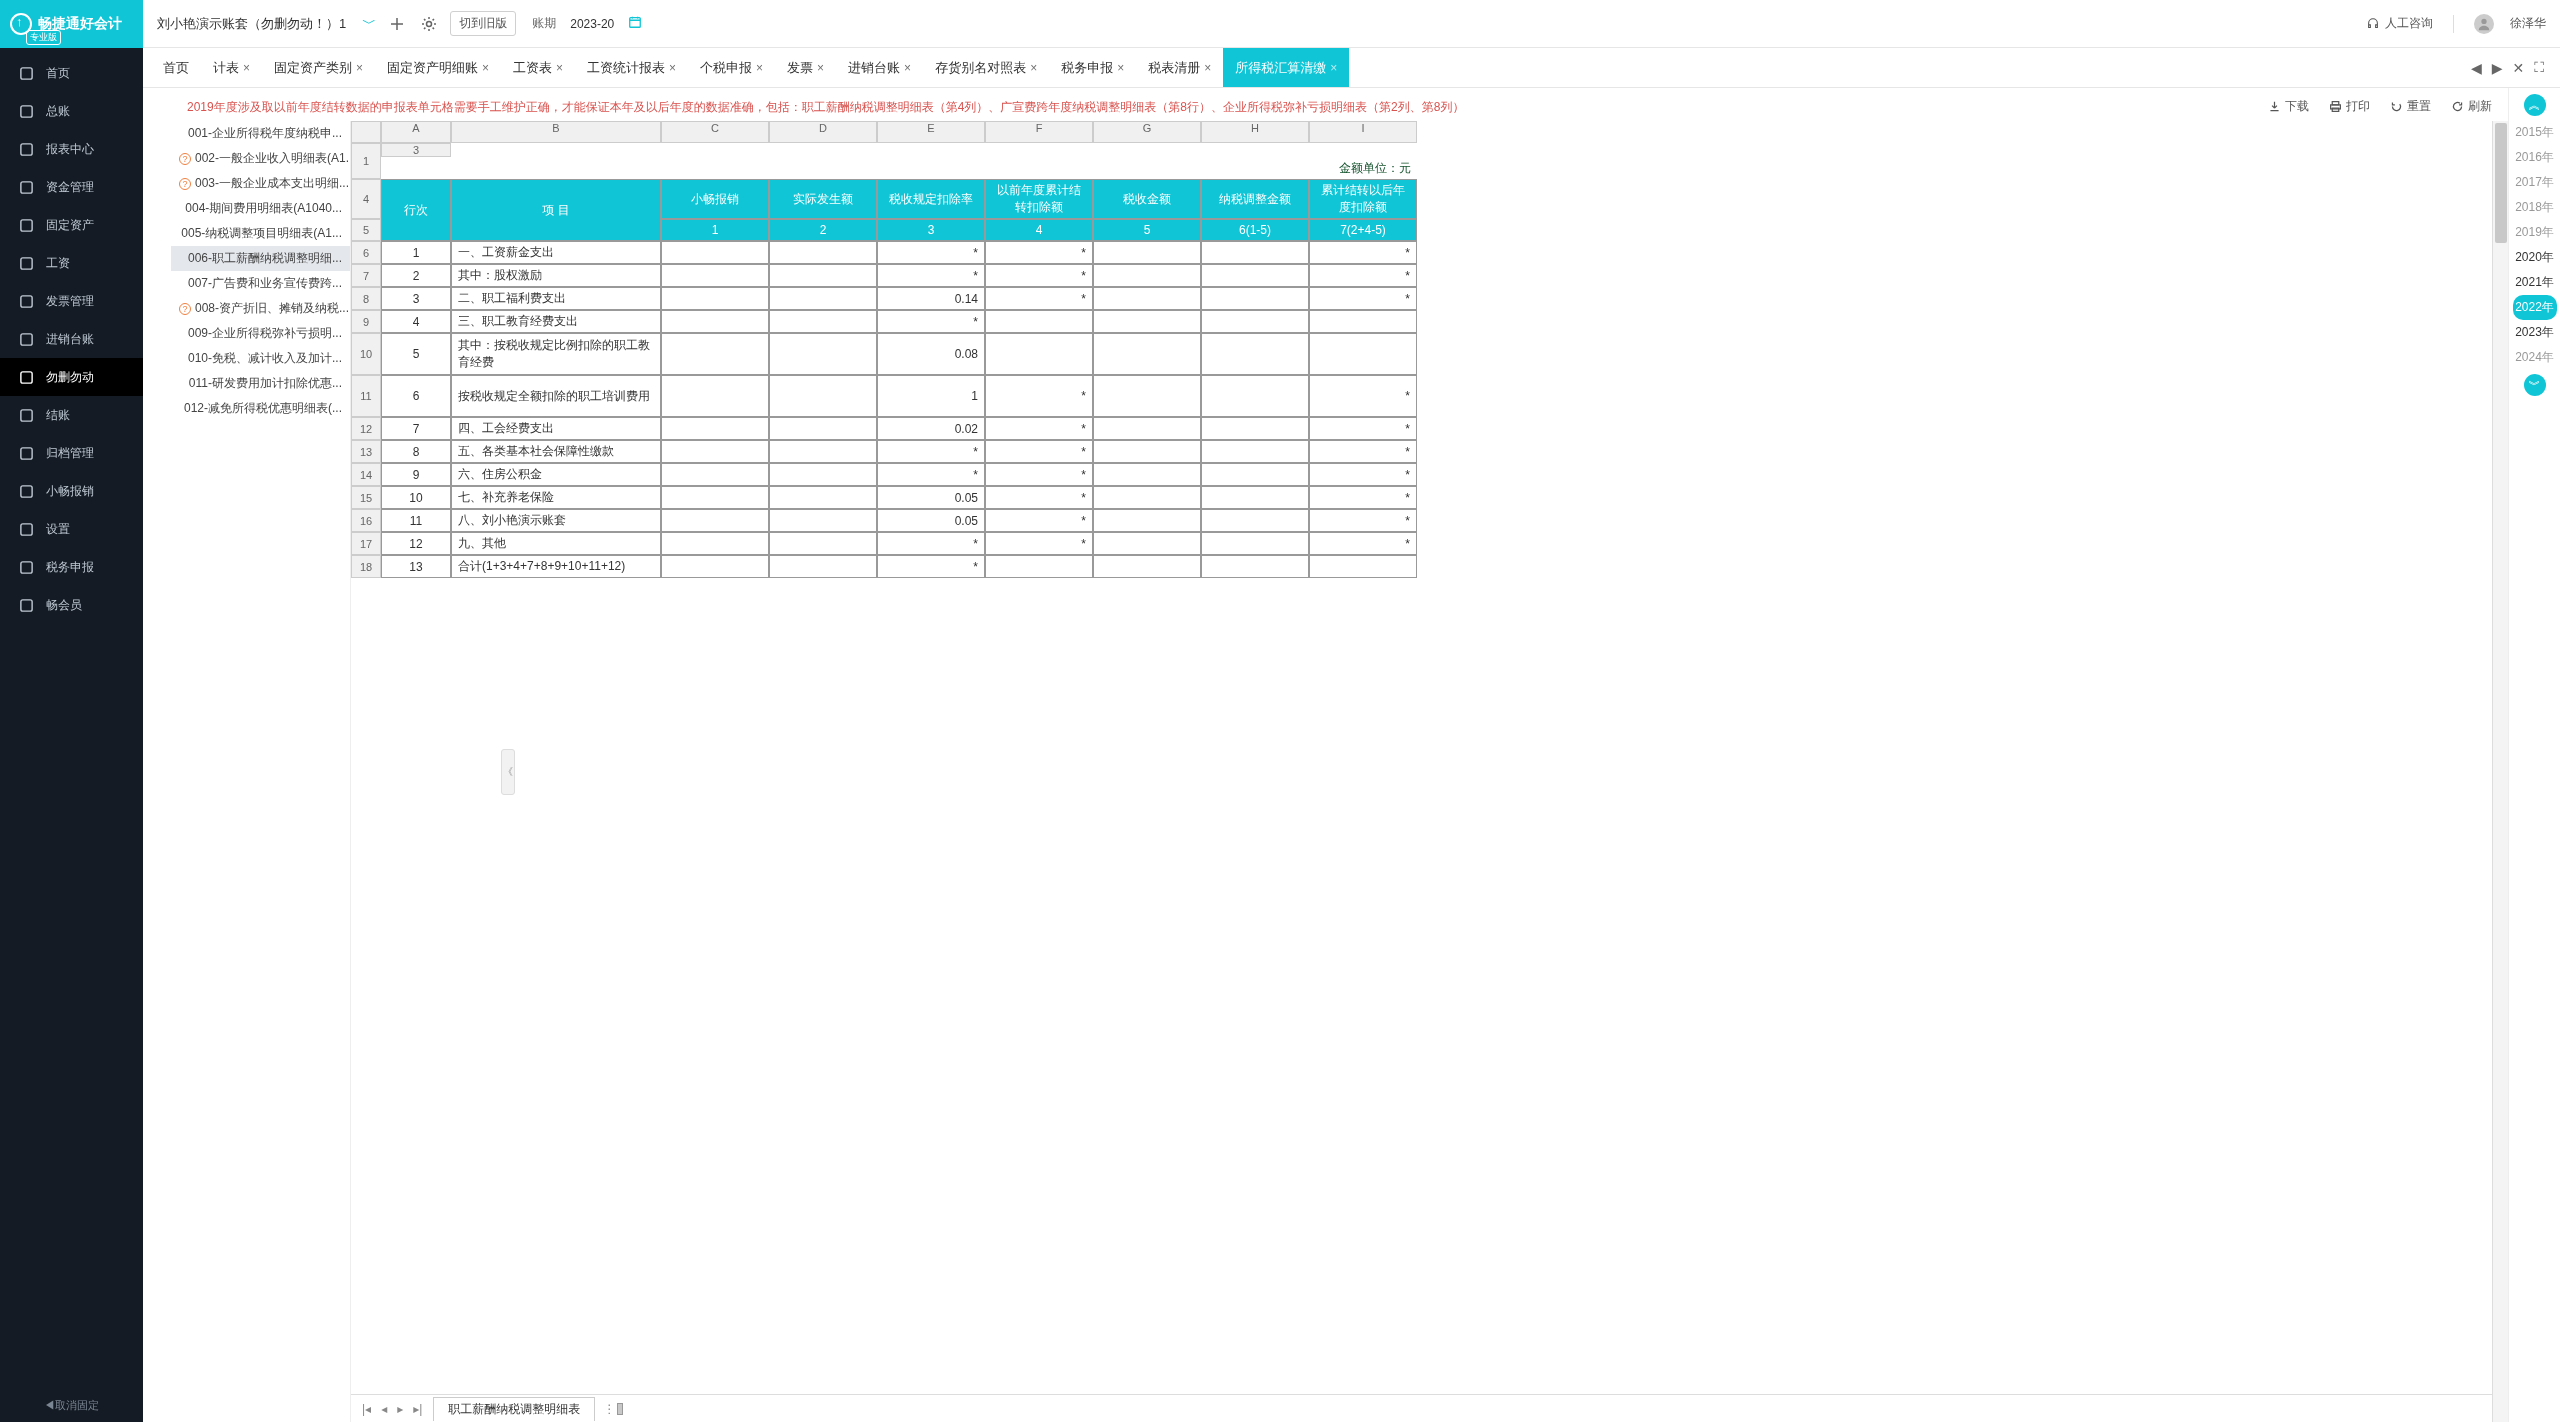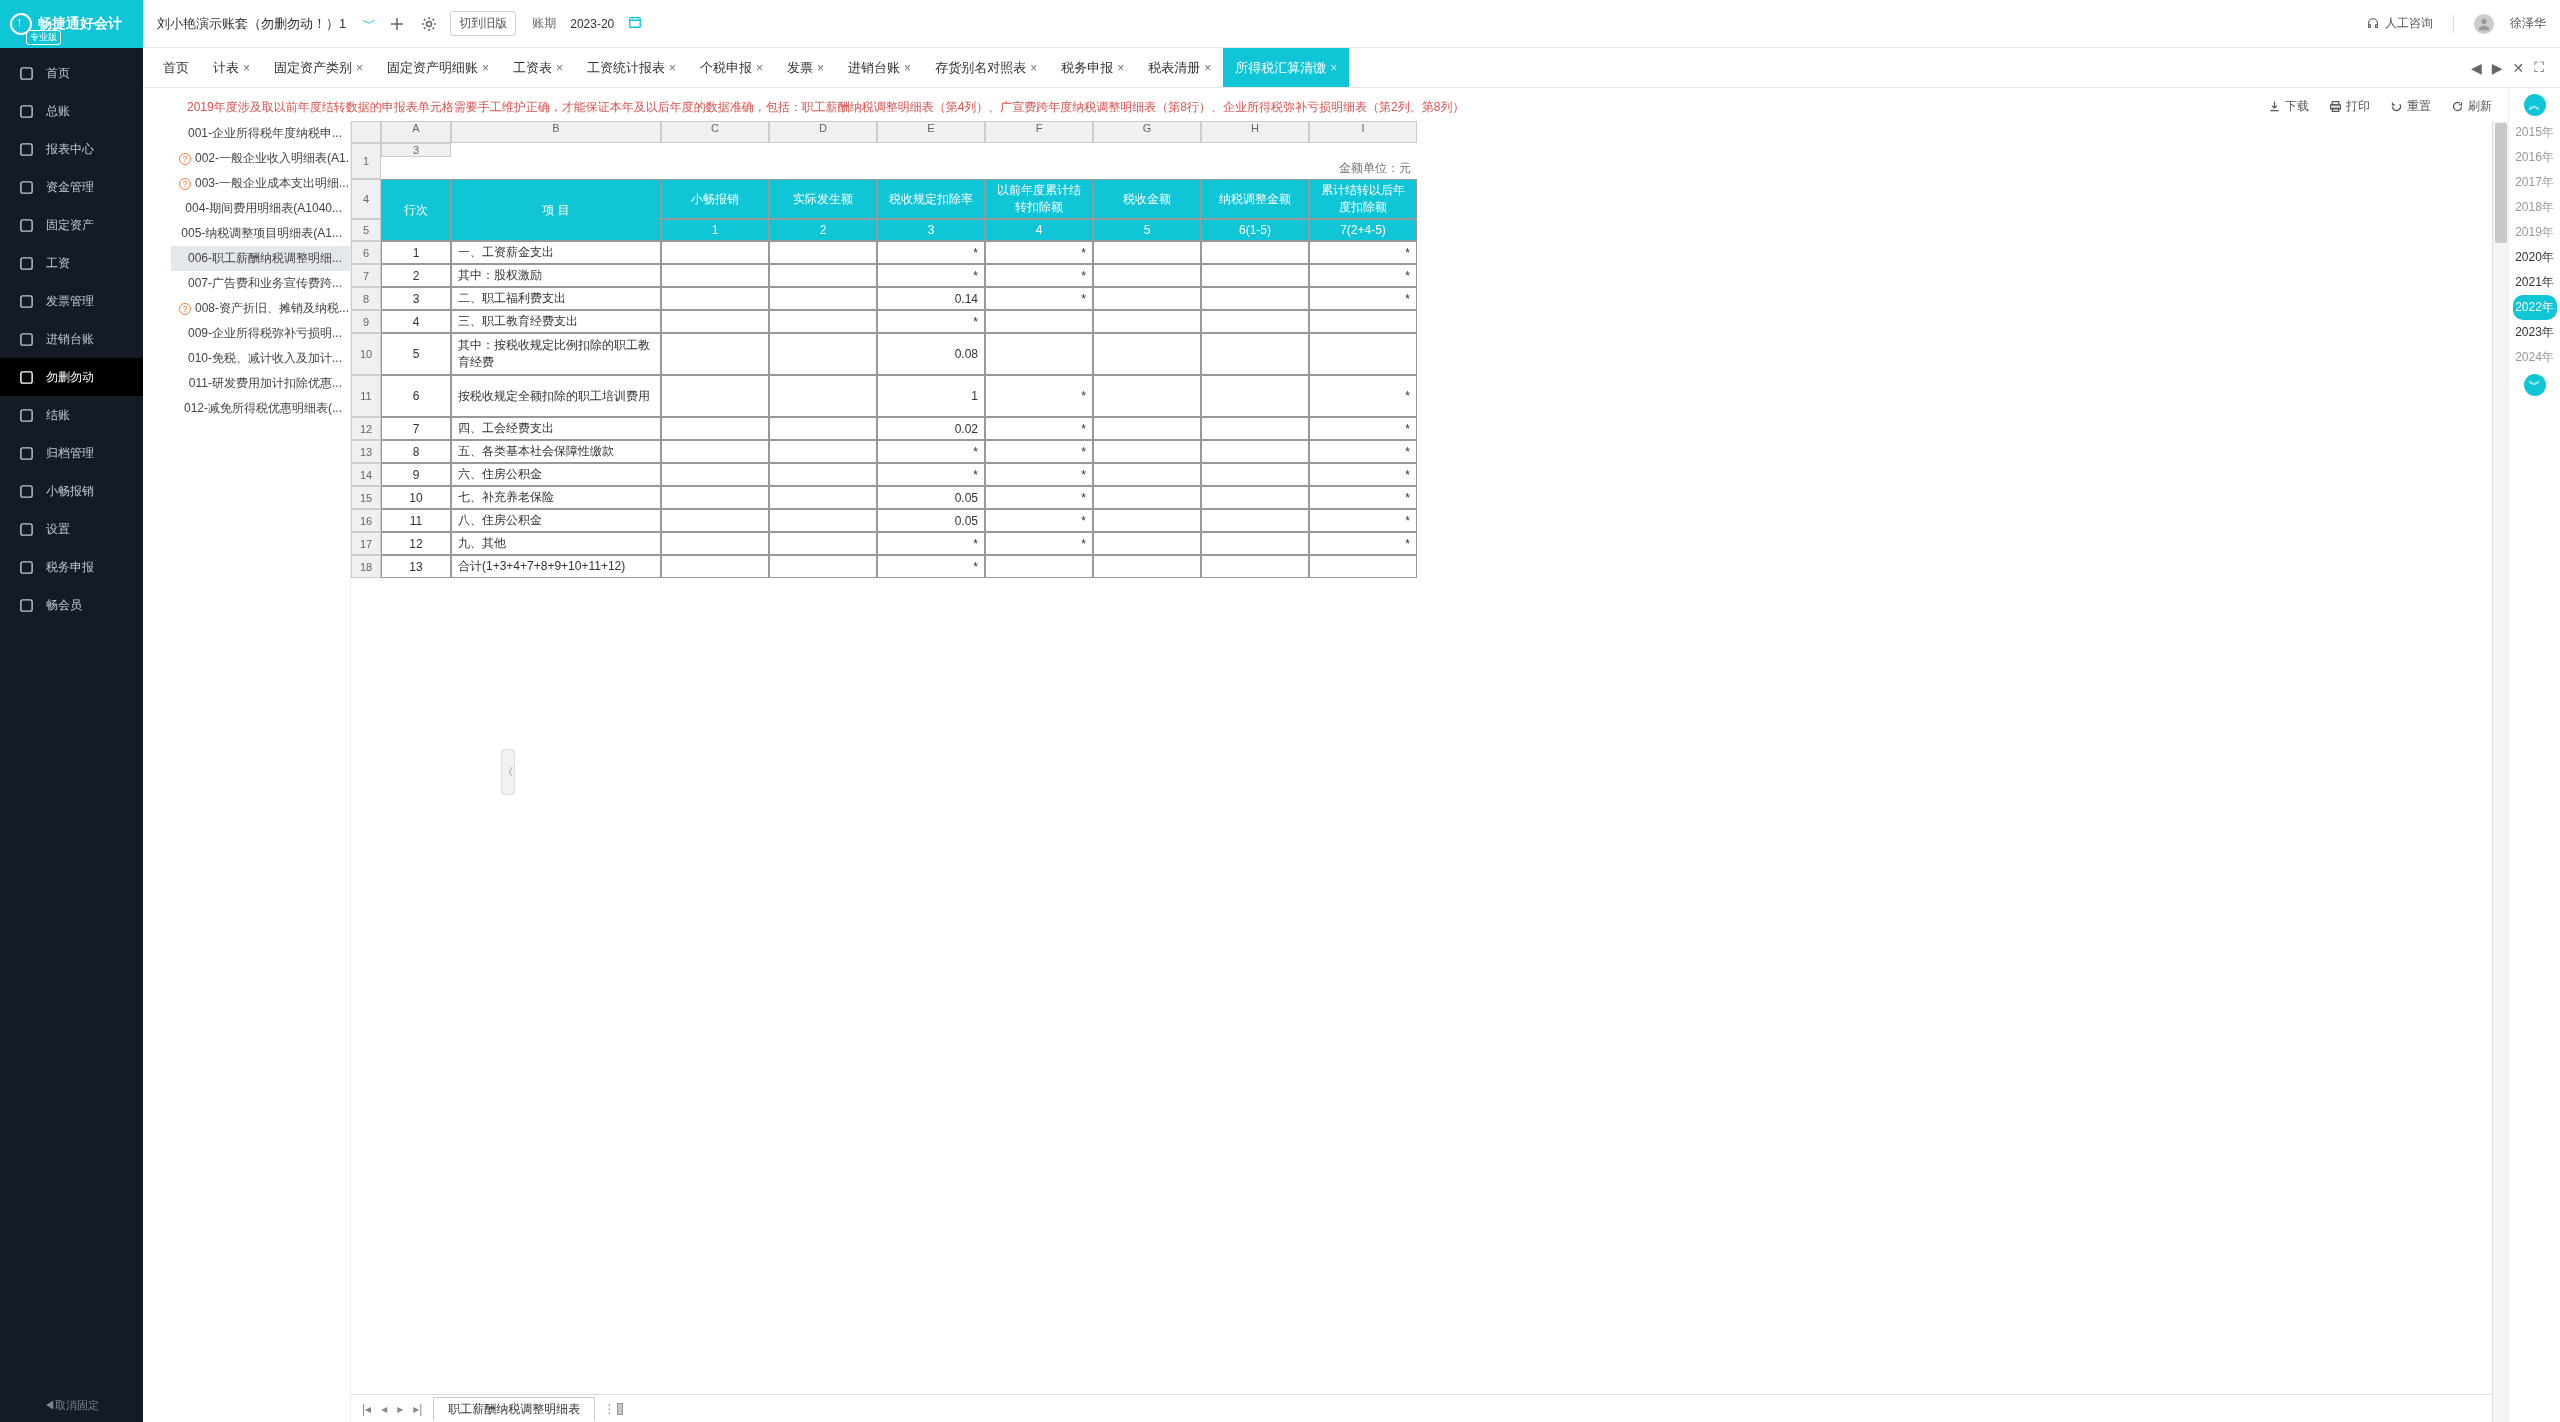--- a/index.html
+++ b/index.html
@@ -67,21 +67,21 @@
 .colhead, .rowhead-cell, .corner { background: #f0f0f0; border: 1px solid #ccc; text-align: center; font-size: 11px; color: #666; }
 .grid { display: grid; grid-template-columns: 30px 70px 210px repeat(7, 108px); }
 .corner { height: 22px; }
 .colhead { height: 22px; }
 .rowhead-cell { display:flex; align-items:center; justify-content:center; }
 .cell { border: 1px solid #999; padding: 2px 6px; font-size: 12px; display: flex; align-items: center; min-height: 22px; background: #fff; }
 .cell.center { justify-content: center; }
 .cell.right { justify-content: flex-end; }
 .th-cell { background: #0fc5d6; color: #fff; font-weight: 500; justify-content: center; text-align:center; }
 .title-cell { font-size: 16px; font-weight: 600; justify-content: center; }
-.unit-cell { justify-content: flex-end; color:#737373; }
+.unit-cell { justify-content: flex-end; color:#14532d; }
 .sheet-tabs { height: 28px; border-top: 1px solid #ddd; display: flex; align-items: center; padding: 0 8px; gap: 8px; font-size: 12px; }
 .sheet-nav { display: flex; gap: 4px; }
 .sheet-nav span { cursor: pointer; color: #888; padding: 0 3px; }
 .sheet-tab { border: 1px solid #ccc; border-bottom: none; padding: 3px 14px; background: #fff; }
 .sheet-scroll-ind { flex:1; display:flex; align-items:center; }
 .sheet-scroll-ind .thumb { width:6px; height:12px; background:#c8c8c8; border:1px solid #999; margin-left: 2px;}
 
 
 .year-rail { width: 52px; border-left: 1px solid #eee; display: flex; flex-direction: column; align-items: center; padding: 6px 0; gap: 4px; }
 .round-btn { width: 22px; height: 22px; border-radius: 50%; background: #0fc5d6; color: #fff; display: flex; align-items:center; justify-content:center; cursor:pointer; font-size:12px; }
@@ -549,21 +549,21 @@
                   <div class="cell" style="">七、补充养老保险</div>
                   <div class="cell right" style=""></div>
                   <div class="cell right" style=""></div>
                   <div class="cell right" style="">0.05</div>
                   <div class="cell right" style="">*</div>
                   <div class="cell right" style=""></div>
                   <div class="cell right" style=""></div>
                   <div class="cell right" style="">*</div>
                   <div class="rowhead-cell" style="">16</div>
                   <div class="cell center" style="">11</div>
-                  <div class="cell" style="">八、住房公积金</div>
+                  <div class="cell" style="">八、刘小艳演示账套</div>
                   <div class="cell right" style=""></div>
                   <div class="cell right" style=""></div>
                   <div class="cell right" style="">0.05</div>
                   <div class="cell right" style="">*</div>
                   <div class="cell right" style=""></div>
                   <div class="cell right" style=""></div>
                   <div class="cell right" style="">*</div>
                   <div class="rowhead-cell" style="">17</div>
                   <div class="cell center" style="">12</div>
                   <div class="cell" style="">九、其他</div>

